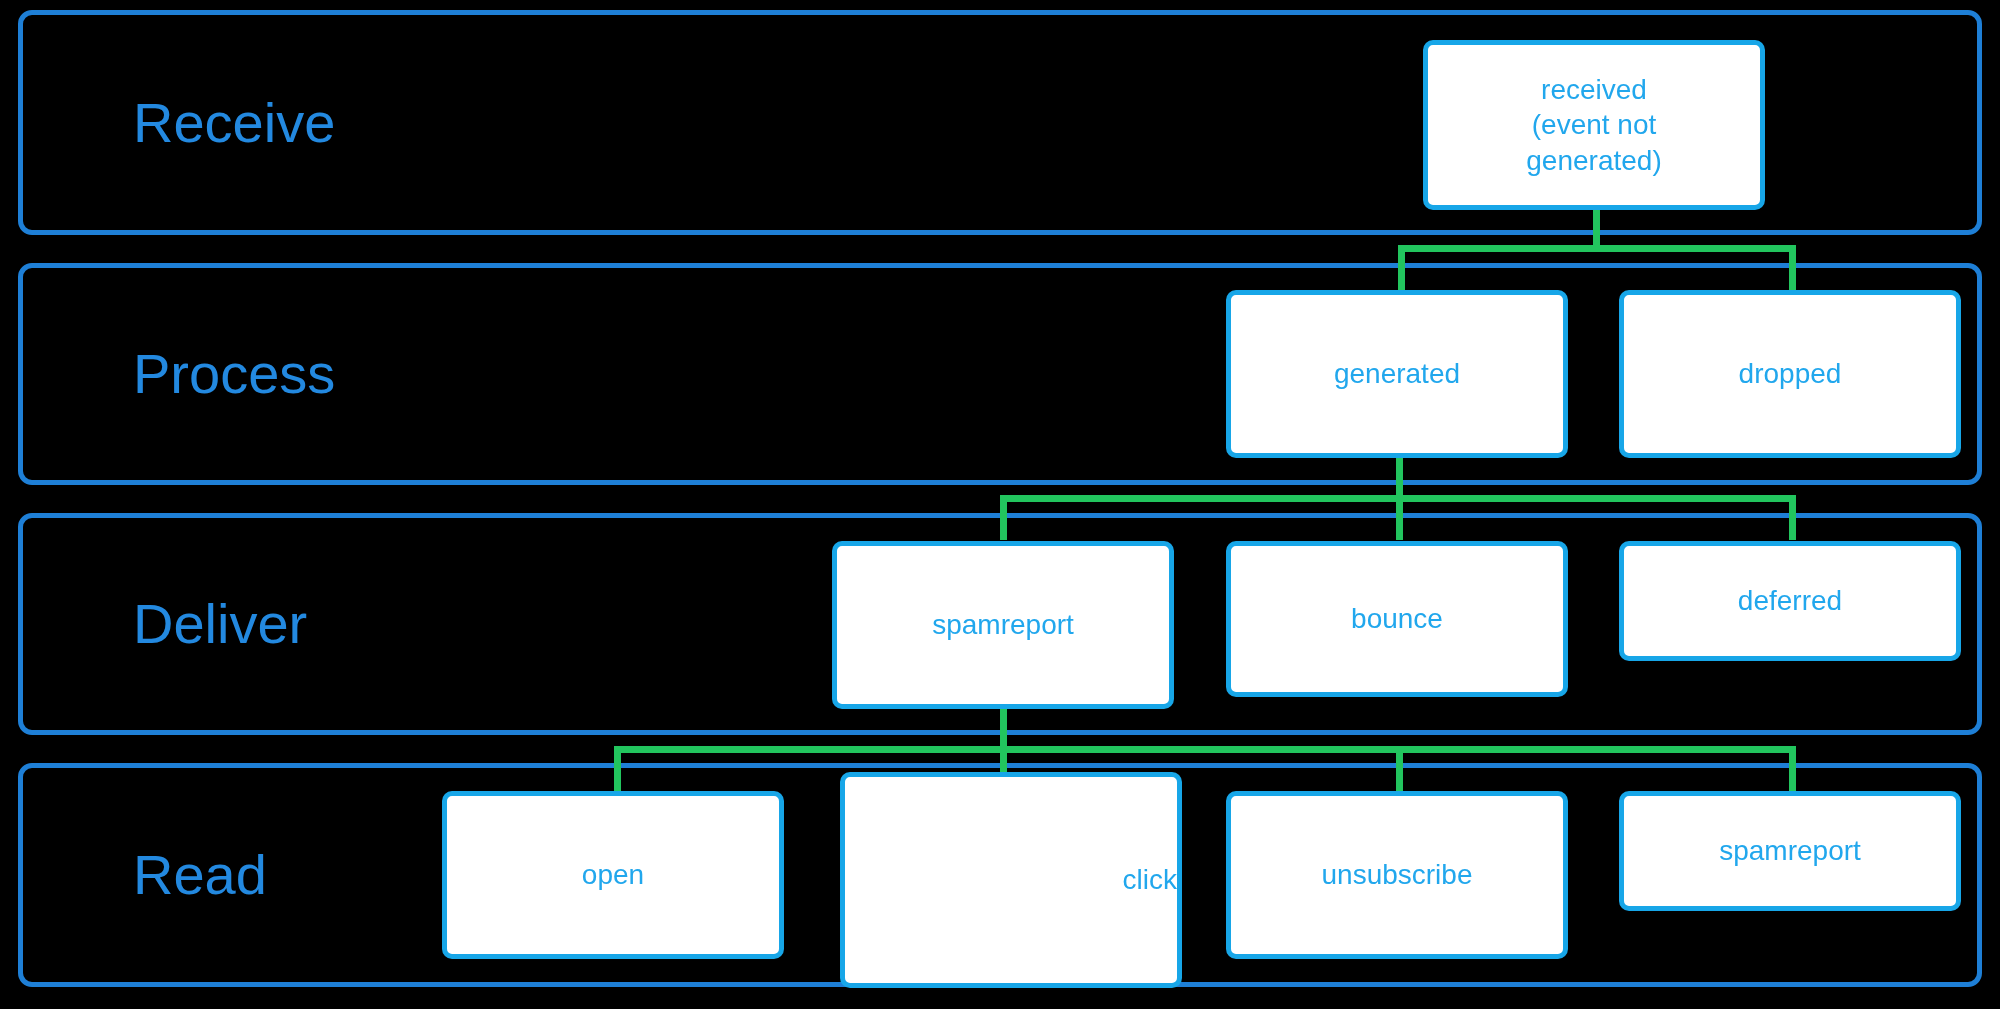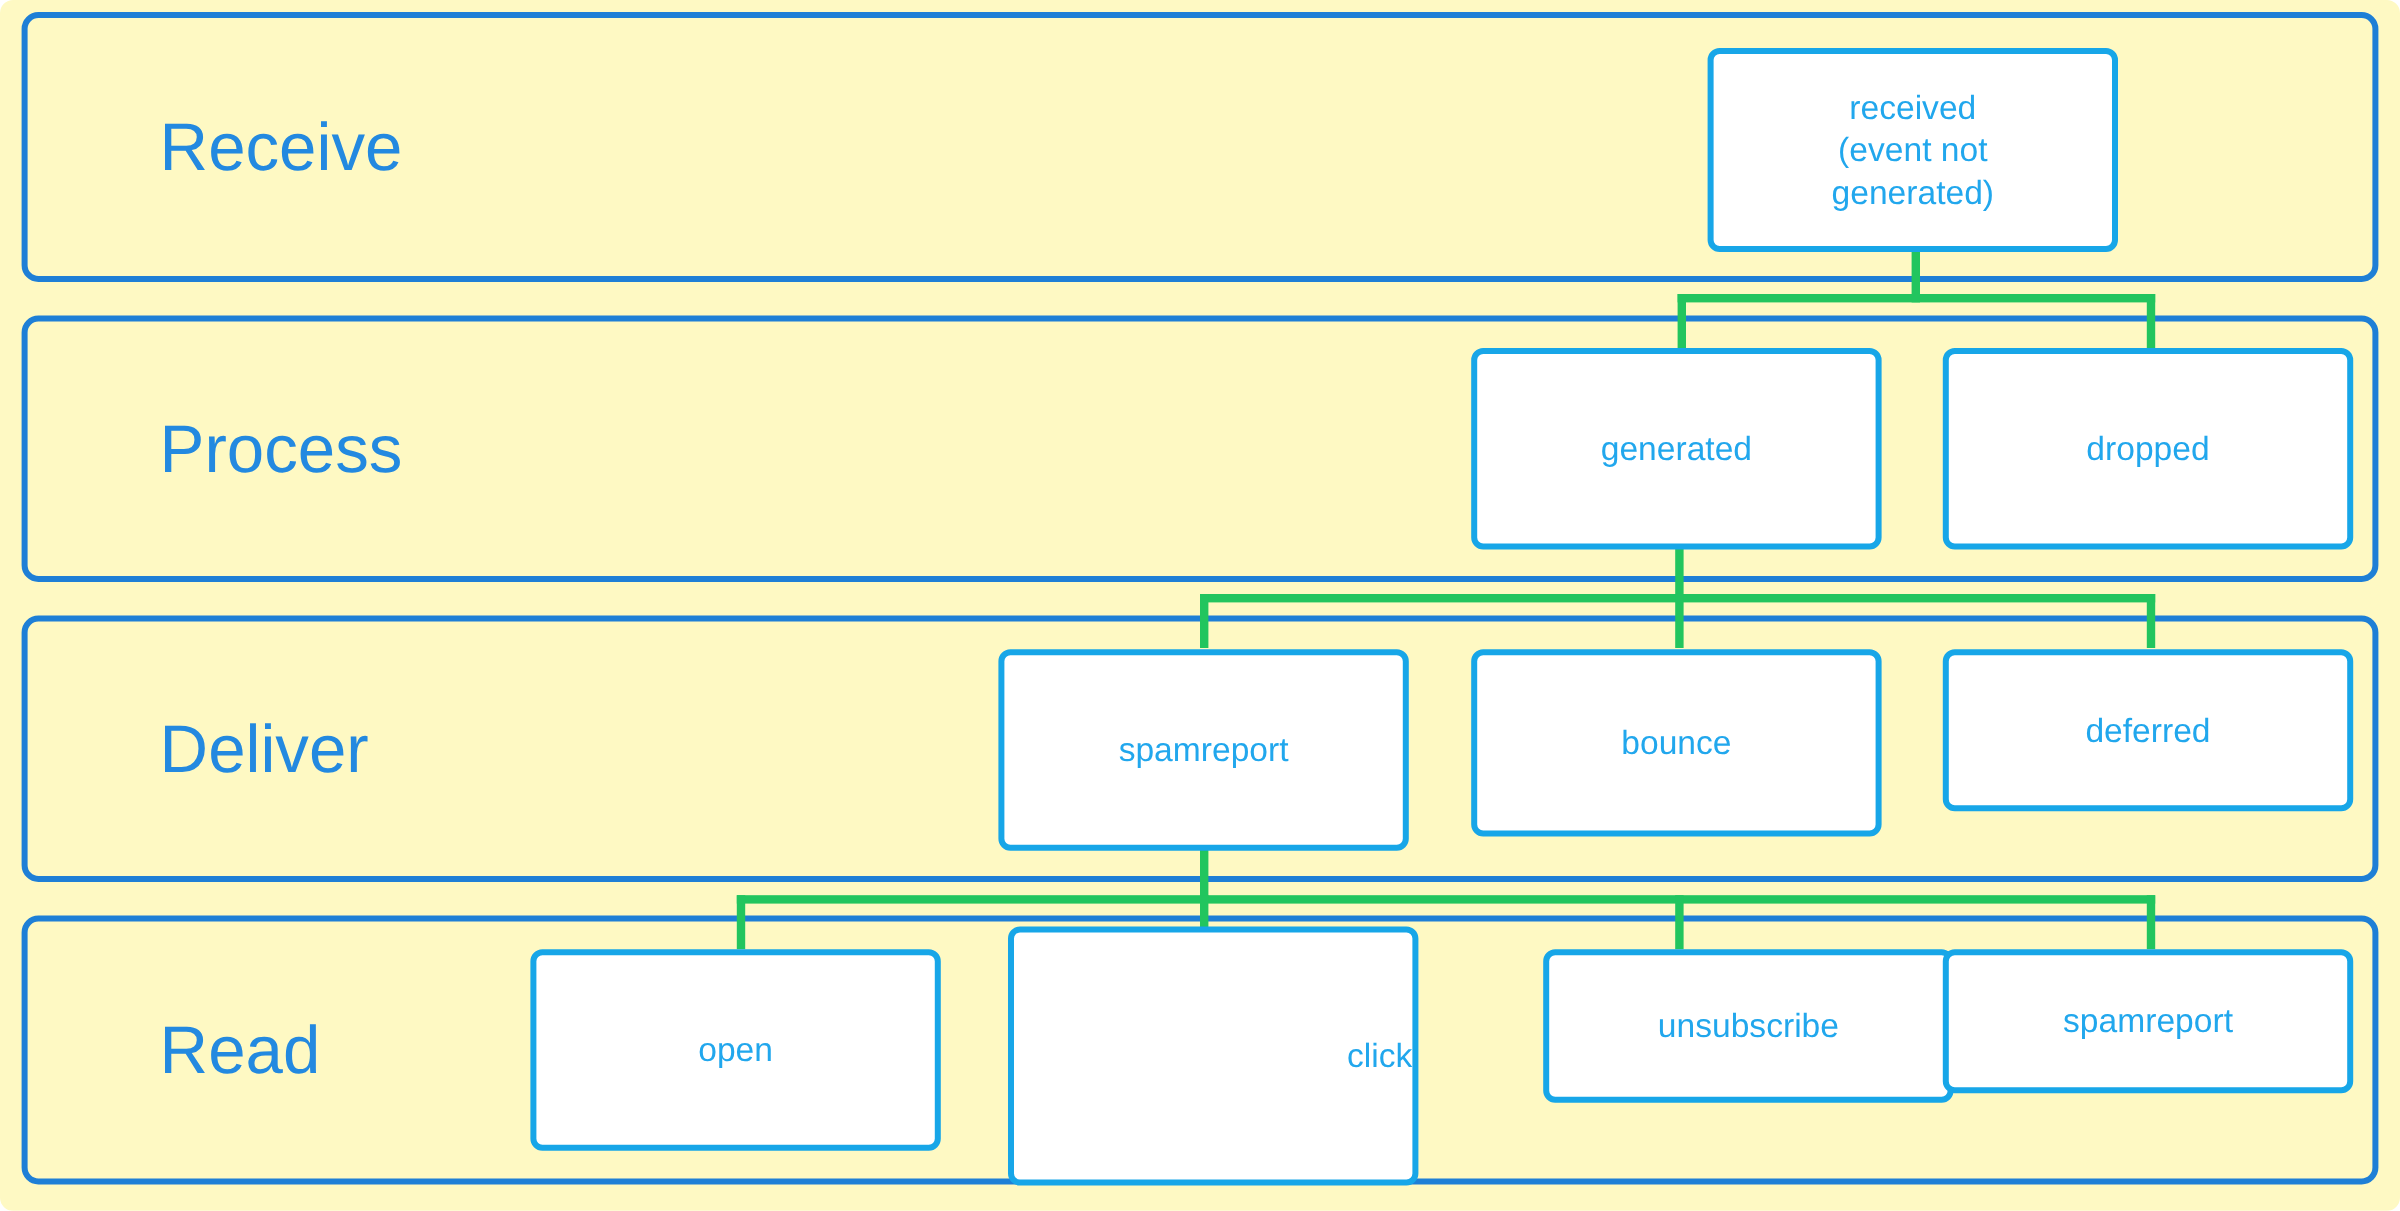--- a/index.html
+++ b/index.html
@@ -1,17 +1,17 @@
 <!DOCTYPE html>
 <html><head>
 <meta charset="utf-8">
 <style>
   html,body{margin:0;padding:0;background:#ffffff;}
   body{width:2000px;height:1009px;font-family:"Liberation Sans",sans-serif;overflow:hidden;}
-  #stage{position:relative;width:2000px;height:1009px;background:#fef9c3;border-radius:11px;}
+  #stage{position:relative;width:2000px;height:1009px;background:#000000;}
 
   .band{
     position:absolute;
     box-sizing:border-box;
     border:5px solid var(--band);
     border-radius:14px;
     background:transparent;
     z-index:2;
   }
   .band-label{
@@ -99,30 +99,30 @@
   <div class="node" style="left:1619px;top:290px;width:342px;height:168px;">
     <span>dropped</span>
   </div>
 
   <div class="node" style="left:832px;top:541px;width:342px;height:168px;">
     <span>spamreport</span>
   </div>
   <div class="node" style="left:1226px;top:541px;width:342px;height:156px;">
     <span>bounce</span>
   </div>
-  <div class="node" style="left:1619px;top:541px;width:342px;height:135px;">
+  <div class="node" style="left:1619px;top:541px;width:342px;height:120px;">
     <span>deferred</span>
   </div>
 
   <div class="node" style="left:442px;top:791px;width:342px;height:168px;">
     <span>open</span>
   </div>
   <div class="node" style="left:840px;top:772px;width:342px;height:216px;justify-content:flex-end;">
     <span>click</span>
   </div>
-  <div class="node" style="left:1286px;top:791px;width:342px;height:128px;">
+  <div class="node" style="left:1226px;top:791px;width:342px;height:168px;">
     <span>unsubscribe</span>
   </div>
   <div class="node" style="left:1619px;top:791px;width:342px;height:120px;">
     <span>spamreport</span>
   </div>
 
 </div>
 
 </body></html>

